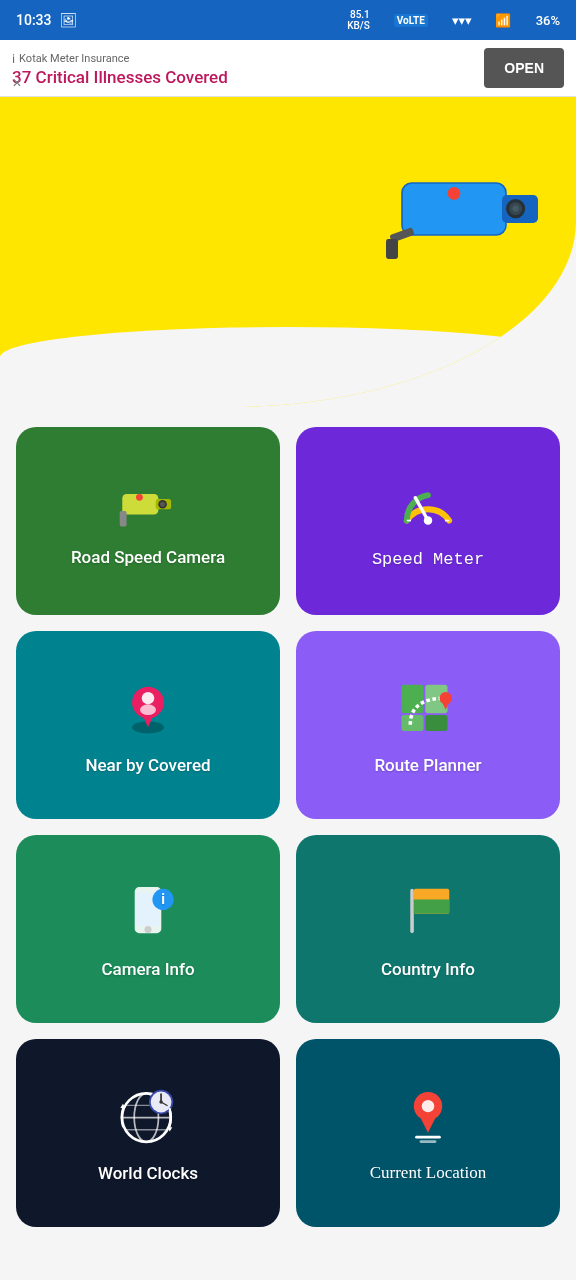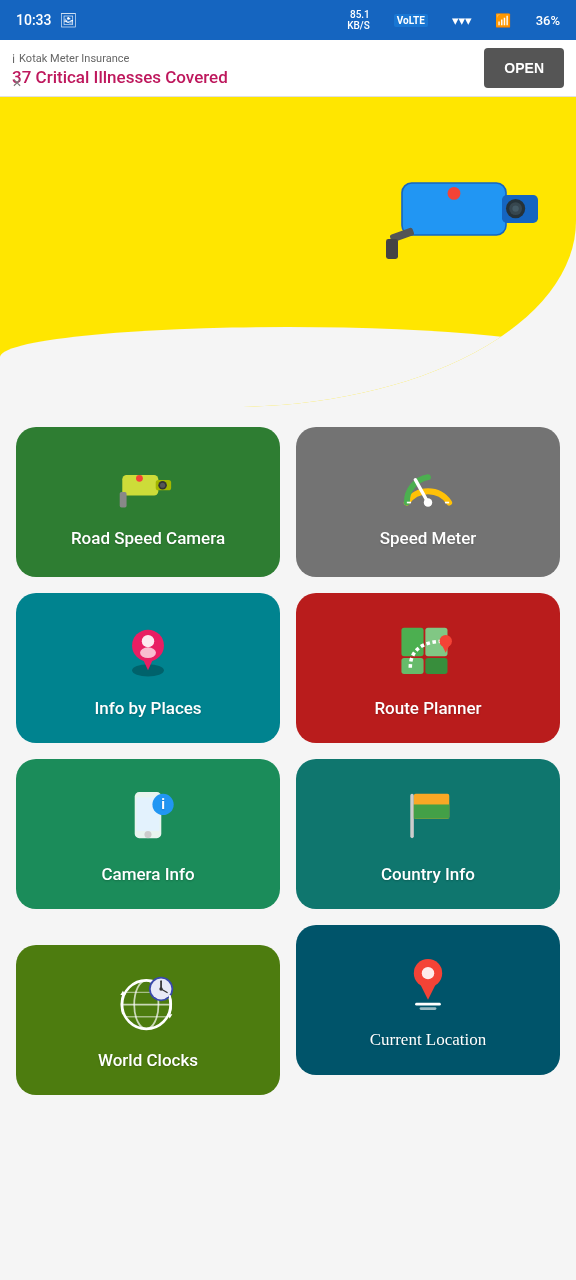--- a/index.html
+++ b/index.html
@@ -98,45 +98,45 @@
     
     .grid-container {
       padding: 20px 16px 30px 16px;
       display: grid;
       grid-template-columns: 1fr 1fr;
       gap: 16px;
     }
 
     .grid-item {
       border-radius: 20px;
-      height: 150px;
+      height: 188px;
       display: flex;
       flex-direction: column;
       align-items: center;
       justify-content: center;
       cursor: pointer;
       gap: 8px;
       color: white;
       font-size: 17px;
       font-weight: 500;
       text-shadow: 0 1px 2px rgba(0,0,0,0.2);
     }
 
     .grid-item .icon-area {
       font-size: 52px;
       line-height: 1;
     }
 
     .item-road-speed { background: #2E7D32; }
-    .item-speed-meter { background: #737373; }
+    .item-speed-meter { background: #6d28d9; font-family: Liberation Mono, monospace; }
     .item-nearby { background: #00838F; }
-    .item-route { background: #b91c1c; }
+    .item-route { background: #8b5cf6; }
     .item-mobile { background: #1B8C5A; }
     .item-country { background: #0f766e; }
-    .item-world { background: #4d7c0f; margin-top: 20px; }
+    .item-world { background: #0f172a; }
     .item-current { background: #00546A; font-family: Liberation Serif, serif; }
 
     
     .bottom-space { height: 200px; background: #f5f5f5; }
   </style>
 </head>
 <body>
 
 <div class="status-bar">
   <div class="status-left">
@@ -229,21 +229,21 @@
         <ellipse cx="35" cy="58" rx="18" ry="7" fill="rgba(0,0,0,0.25)"></ellipse>
 
         <circle cx="35" cy="30" r="18" fill="#E91E63"></circle>
 
         <polygon points="35,58 26,38 44,38" fill="#E91E63"></polygon>
 
         <circle cx="35" cy="25" r="7" fill="white" opacity="0.9"></circle>
         <ellipse cx="35" cy="38" rx="9" ry="6" fill="white" opacity="0.7"></ellipse>
       </svg>
     </div>
-    <span>Info by Places</span>
+    <span>Near by Covered</span>
   </div>
 
   <div class="grid-item item-route">
     <div class="icon-area">
       <svg width="62" height="62" viewBox="0 0 70 70">
 
         <rect x="5" y="10" width="25" height="32" rx="3" fill="#4CAF50"></rect>
         <rect x="32" y="10" width="25" height="32" rx="3" fill="#81C784"></rect>
         <rect x="5" y="44" width="25" height="18" rx="3" fill="#66BB6A"></rect>
         <rect x="32" y="44" width="25" height="18" rx="3" fill="#388E3C"></rect>

